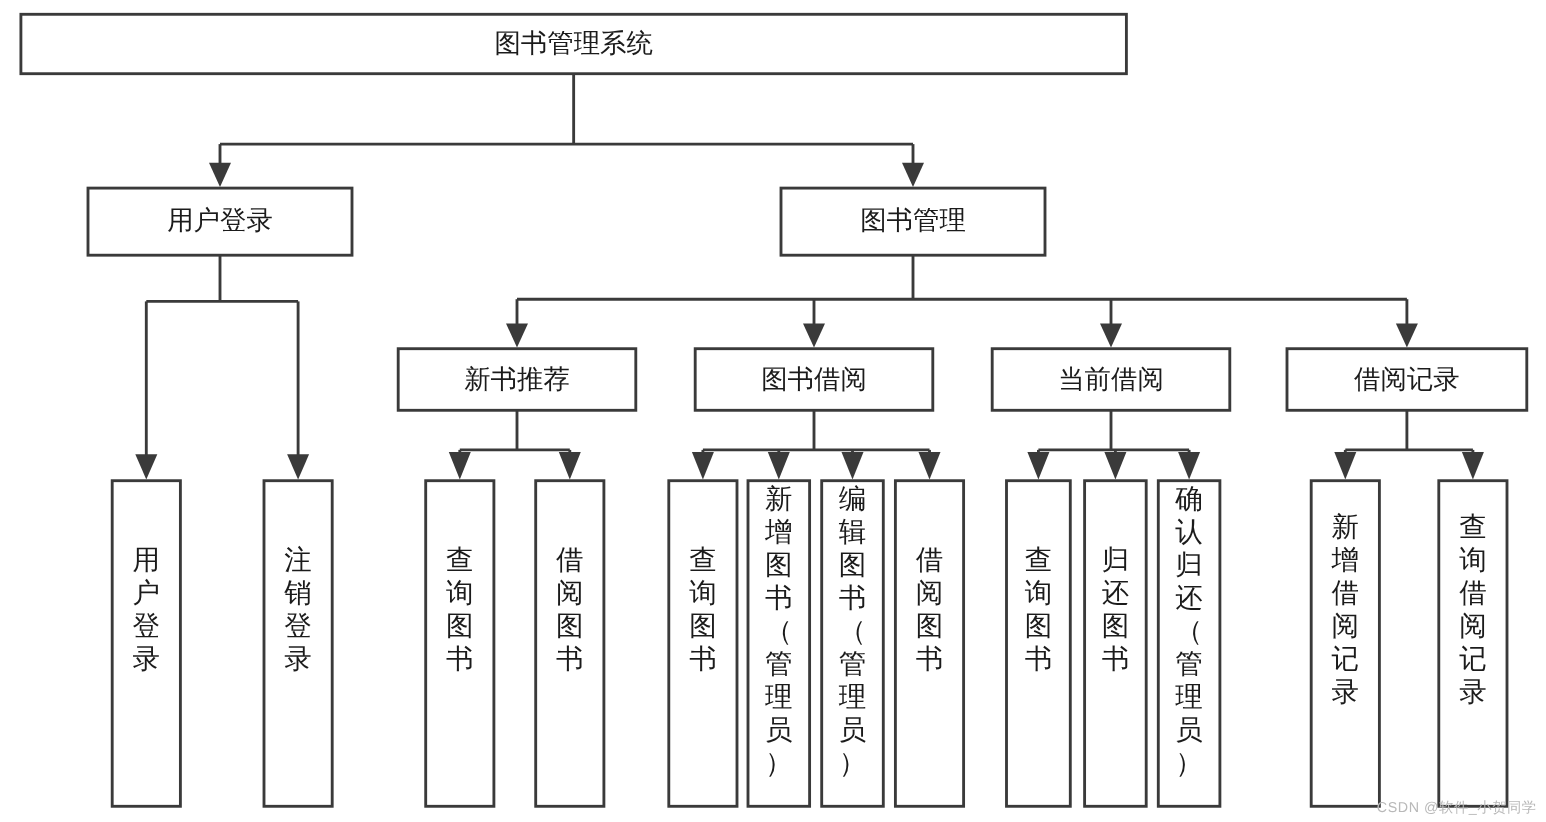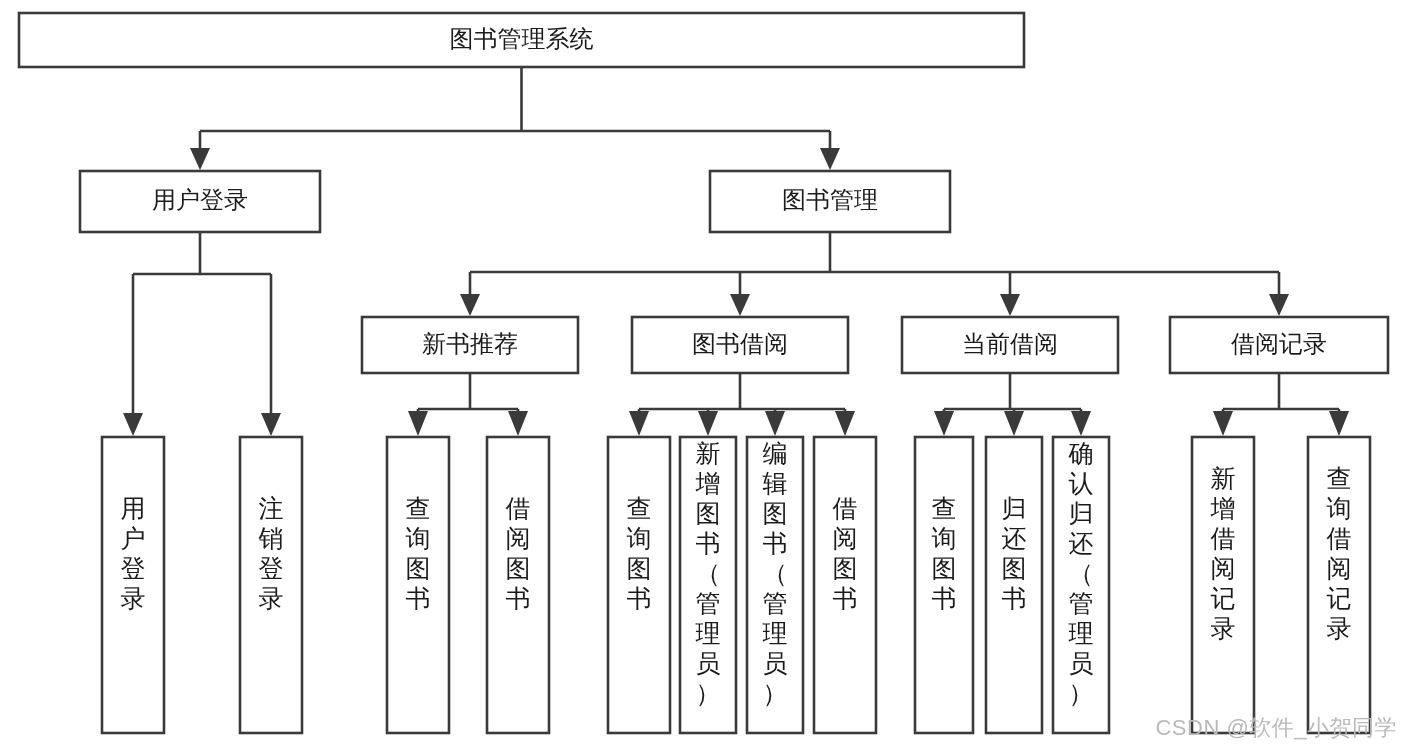--- a/index.html
+++ b/index.html
@@ -47,21 +47,21 @@
   }
   .arrow-head {
     fill: #3a3a3a;
     stroke: none;
   }
   .watermark {
     position: absolute;
     right: 8px;
     bottom: 4px;
     font-family: "Liberation Sans", "DejaVu Sans", sans-serif;
-    font-size: 22px;
+    font-size: 13px;
     color: #b9b9b9;
     white-space: nowrap;
     letter-spacing: 0.5px;
     user-select: none;
   }
 </style>
 </head>
 <body>
 
 <svg id="diagram" viewBox="0 0 1405 747" width="1405" height="747" xmlns="http://www.w3.org/2000/svg">

